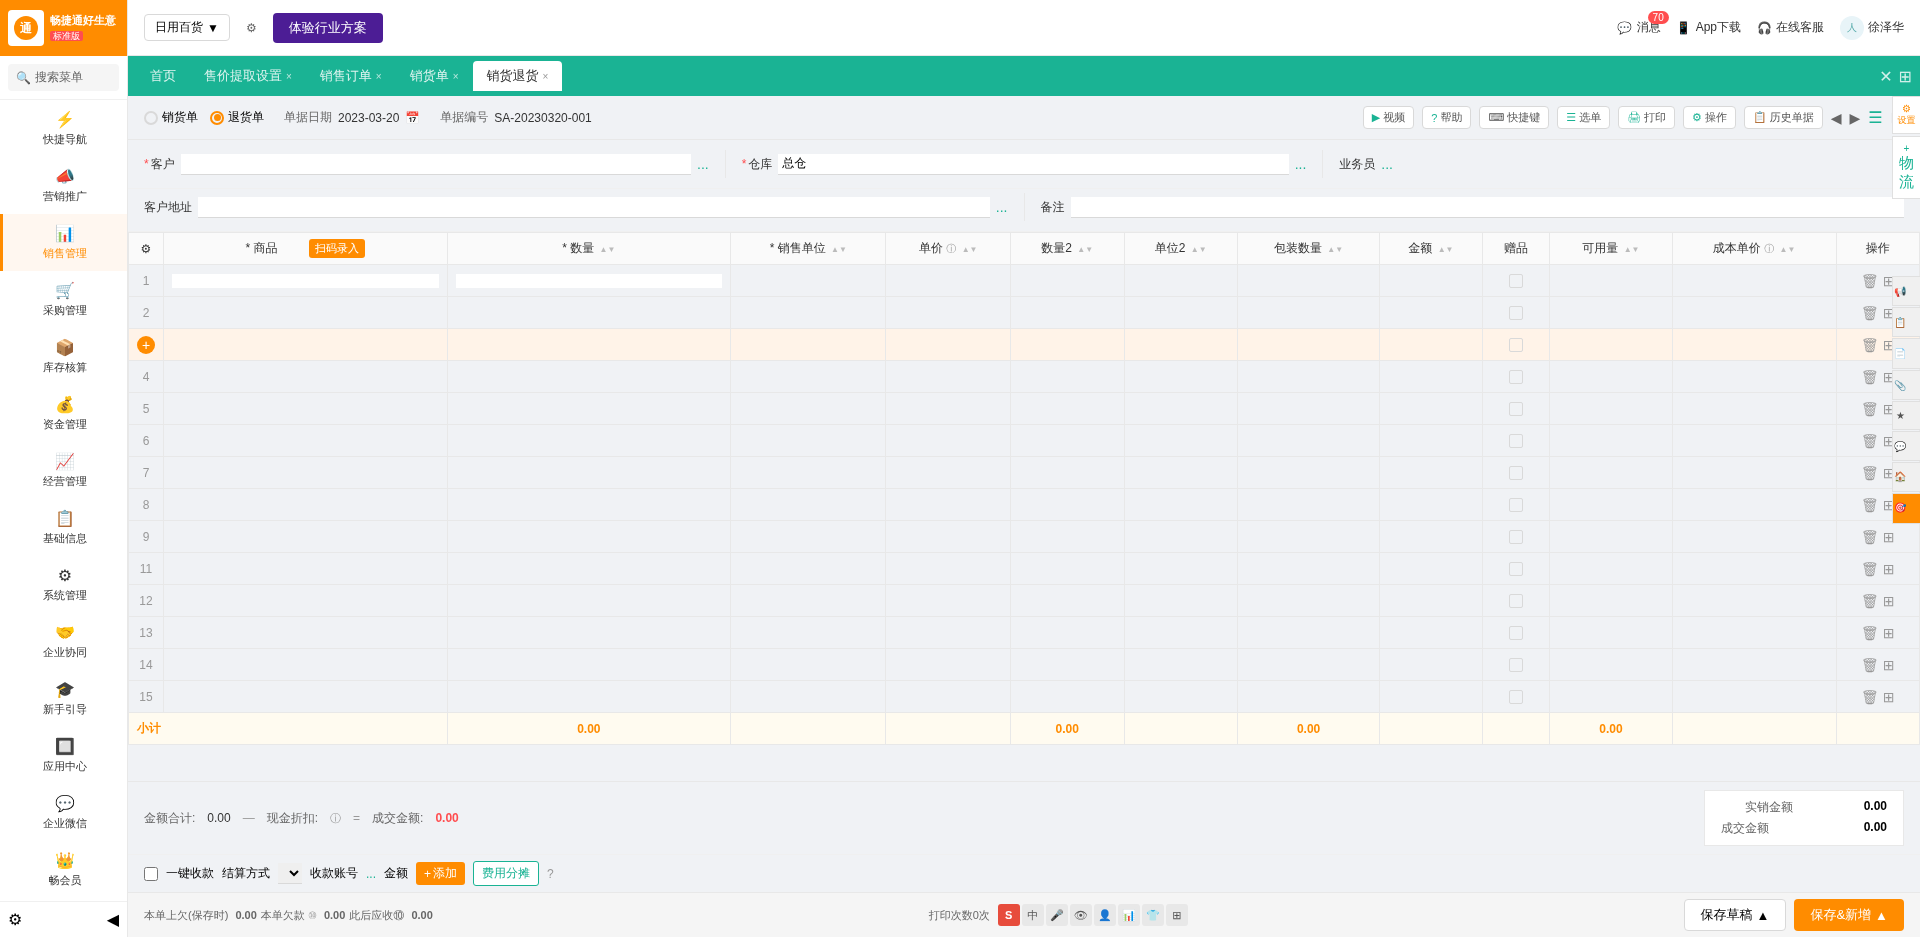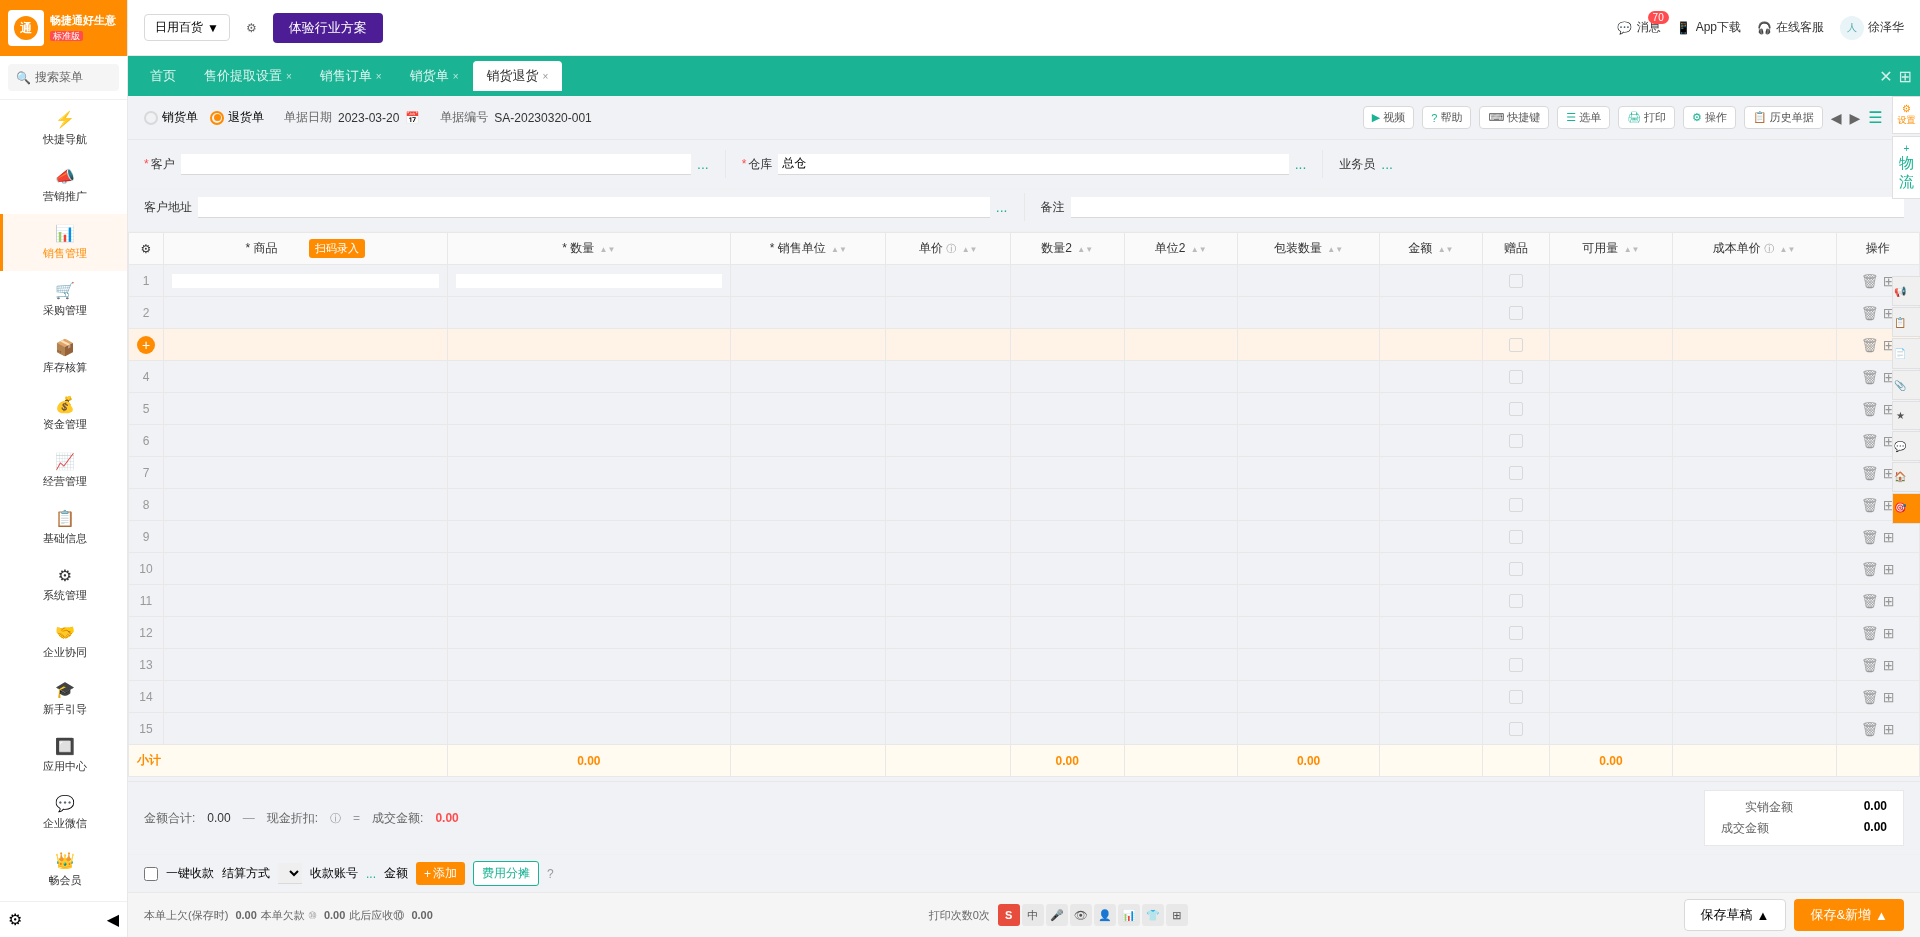--- a/index.html
+++ b/index.html
@@ -629,44 +629,20 @@
                 <td></td>
                 <td></td>
                 <td>
                   <div class="action-icons">
                     <span class="icon-btn">🗑</span>
                     <span class="icon-btn">⊞</span>
                   </div>
                 </td>
               </tr>
             <tr>
-                <td class="row-num">10</td>
-                <td></td>
-                <td></td>
-                <td></td>
-                <td></td>
-                <td></td>
-                <td></td>
-                <td></td>
-                <td></td>
-                <td>
-                  <div class="checkbox-cell">
-                    <div class="checkbox"></div>
-                  </div>
-                </td>
-                <td></td>
-                <td></td>
-                <td>
-                  <div class="action-icons">
-                    <span class="icon-btn">🗑</span>
-                    <span class="icon-btn">⊞</span>
-                  </div>
-                </td>
-              </tr>
-            <tr>
                 <td class="row-num">11</td>
                 <td></td>
                 <td></td>
                 <td></td>
                 <td></td>
                 <td></td>
                 <td></td>
                 <td></td>
                 <td></td>
                 <td>

